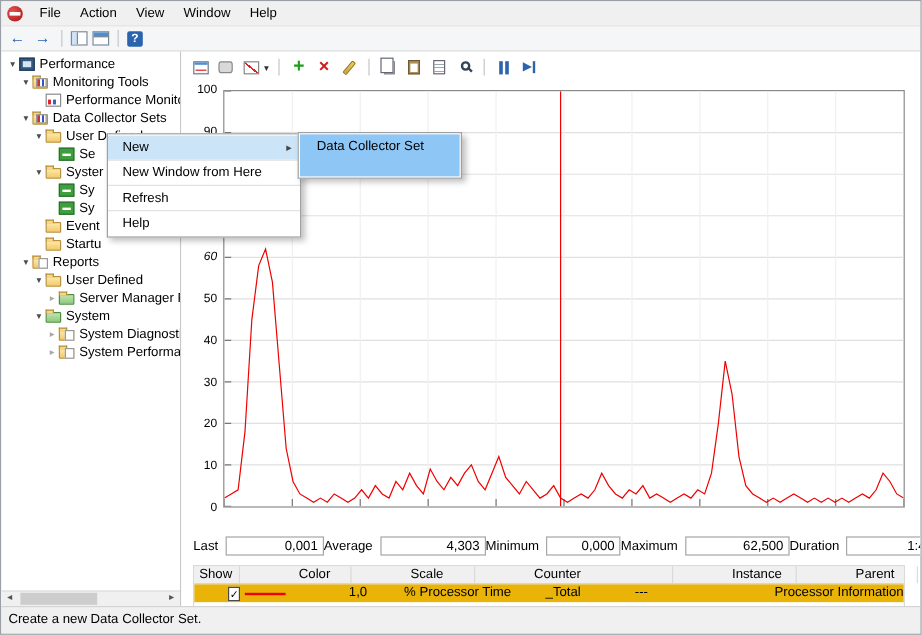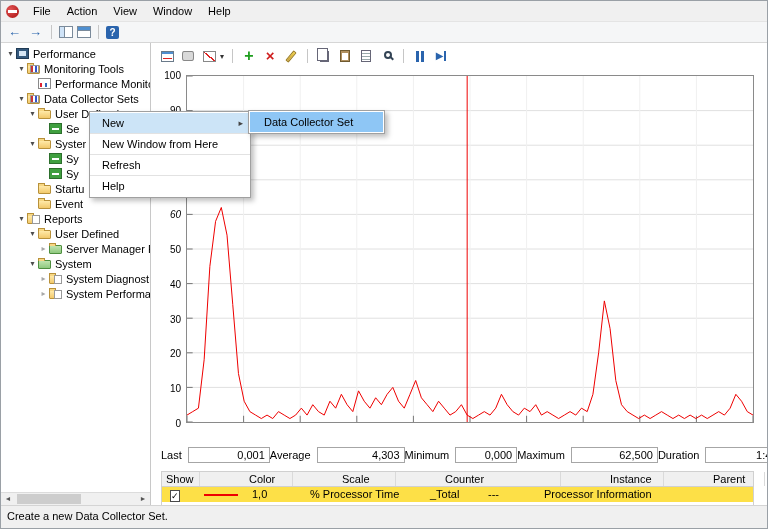--- a/index.html
+++ b/index.html
@@ -116,21 +116,21 @@
   .stat-box { border:1px solid #a6a6a6; background:#fff; height:16px; line-height:14px;
               text-align:right; padding-right:4px; }
   .sb0{width:82px;} .sb1{width:88px;} .sb2{width:62px;} .sb3{width:87px;} .sb4{width:77px;}
 
   
   .legend { margin:7px 13px 0 10px; border:1px solid #d0d0d0; background:#fff; }
   .legend-header { display:flex; background:#f0f0f0; border-bottom:1px solid #d0d0d0; height:15px;gap:45px; }
   .legend-header span { border-right:1px solid #dadada; padding-left:4px; line-height:15px; overflow:hidden; }
   .lc0{width:38px;flex:none;} .lc1{width:48px;flex:none;} .lc2{width:58px;flex:none;}
   .lc3{width:120px;flex:none;} .lc4{width:58px;flex:none;} .lc5{width:56px;flex:none;} .lc6{flex:1;}
-  .legend-row { display:flex; align-items:center; background:#fde047; height:15px; }
+  .legend-row { display:flex; align-items:center; background:#eab308; height:15px;text-align:right; }
   .legend-row .cell { padding-left:4px; line-height:15px; overflow:hidden; white-space:nowrap; }
   .cbx { width:11px; height:11px; background:#fff; border:1px solid #4a4a4a; font-size:9px;
          line-height:10px; text-align:center; margin-left:8px; }
   .cbx.checked::after { content:"✓"; }
   .swatch-cell { display:flex; align-items:center; }
   .color-swatch { width:34px; border-top:2px solid #f00; margin-left:4px; }
   .legend-space { height:12px; background:#fff; }
 
   
   .statusbar { position:absolute; left:0; right:0; bottom:0; height:23px; background:#f0f0f0;
@@ -139,21 +139,21 @@
   
   .context-menu { position:absolute; left:88px; top:110px; width:162px; background:#fff;
                   border:1px solid #a0a0a0; box-shadow:3px 3px 5px rgba(0,0,0,.25); z-index:20; padding:1px 0; }
   .cm-item { height:20px; line-height:20px; padding-left:12px; position:relative; }
   .cm-item.hl { background:#cce4f7; }
   .cm-sep { height:1px; background:#e2e2e2; }
   .cm-arrow { position:absolute; right:7px; top:0; font-size:9px; color:#444; }
   .cm-arrow::after { content:"▸"; }
   .submenu { position:absolute; left:247px; top:109px; width:137px; background:#fff;
              border:1px solid #a0a0a0; box-shadow:3px 3px 5px rgba(0,0,0,.25); z-index:21; padding:1px; }
-  .sm-item { height:20px; line-height:20px; padding-left:14px; background:#8ec6f5; }
+  .sm-item { height:35px; line-height:20px; padding-left:14px; background:#8ec6f5; }
 </style>
 </head>
 <body>
 
 <div class="menubar">
   <span class="app-icon"></span>
   <span class="menu-item">File</span>
   <span class="menu-item">Action</span>
   <span class="menu-item">View</span>
   <span class="menu-item">Window</span>
@@ -215,26 +215,26 @@
           <span>Sy</span>
         </div>
         <div class="tree-item" style="padding-left: 37px;">
           <span class="chev none"></span>
           <span class="tico set-green"></span>
           <span>Sy</span>
         </div>
         <div class="tree-item" style="padding-left: 26px;">
           <span class="chev none"></span>
           <span class="tico folder"></span>
+          <span>Event</span>
+        </div>
+        <div class="tree-item" style="padding-left: 26px;">
+          <span class="chev none"></span>
+          <span class="tico folder"></span>
           <span>Startu</span>
-        </div>
-        <div class="tree-item" style="padding-left: 26px;">
-          <span class="chev none"></span>
-          <span class="tico folder"></span>
-          <span>Event</span>
         </div>
         <div class="tree-item" style="padding-left: 15px;">
           <span class="chev exp">▾</span>
           <span class="tico folder-report"></span>
           <span>Reports</span>
         </div>
         <div class="tree-item" style="padding-left: 26px;">
           <span class="chev exp">▾</span>
           <span class="tico folder"></span>
           <span>User Defined</span>

